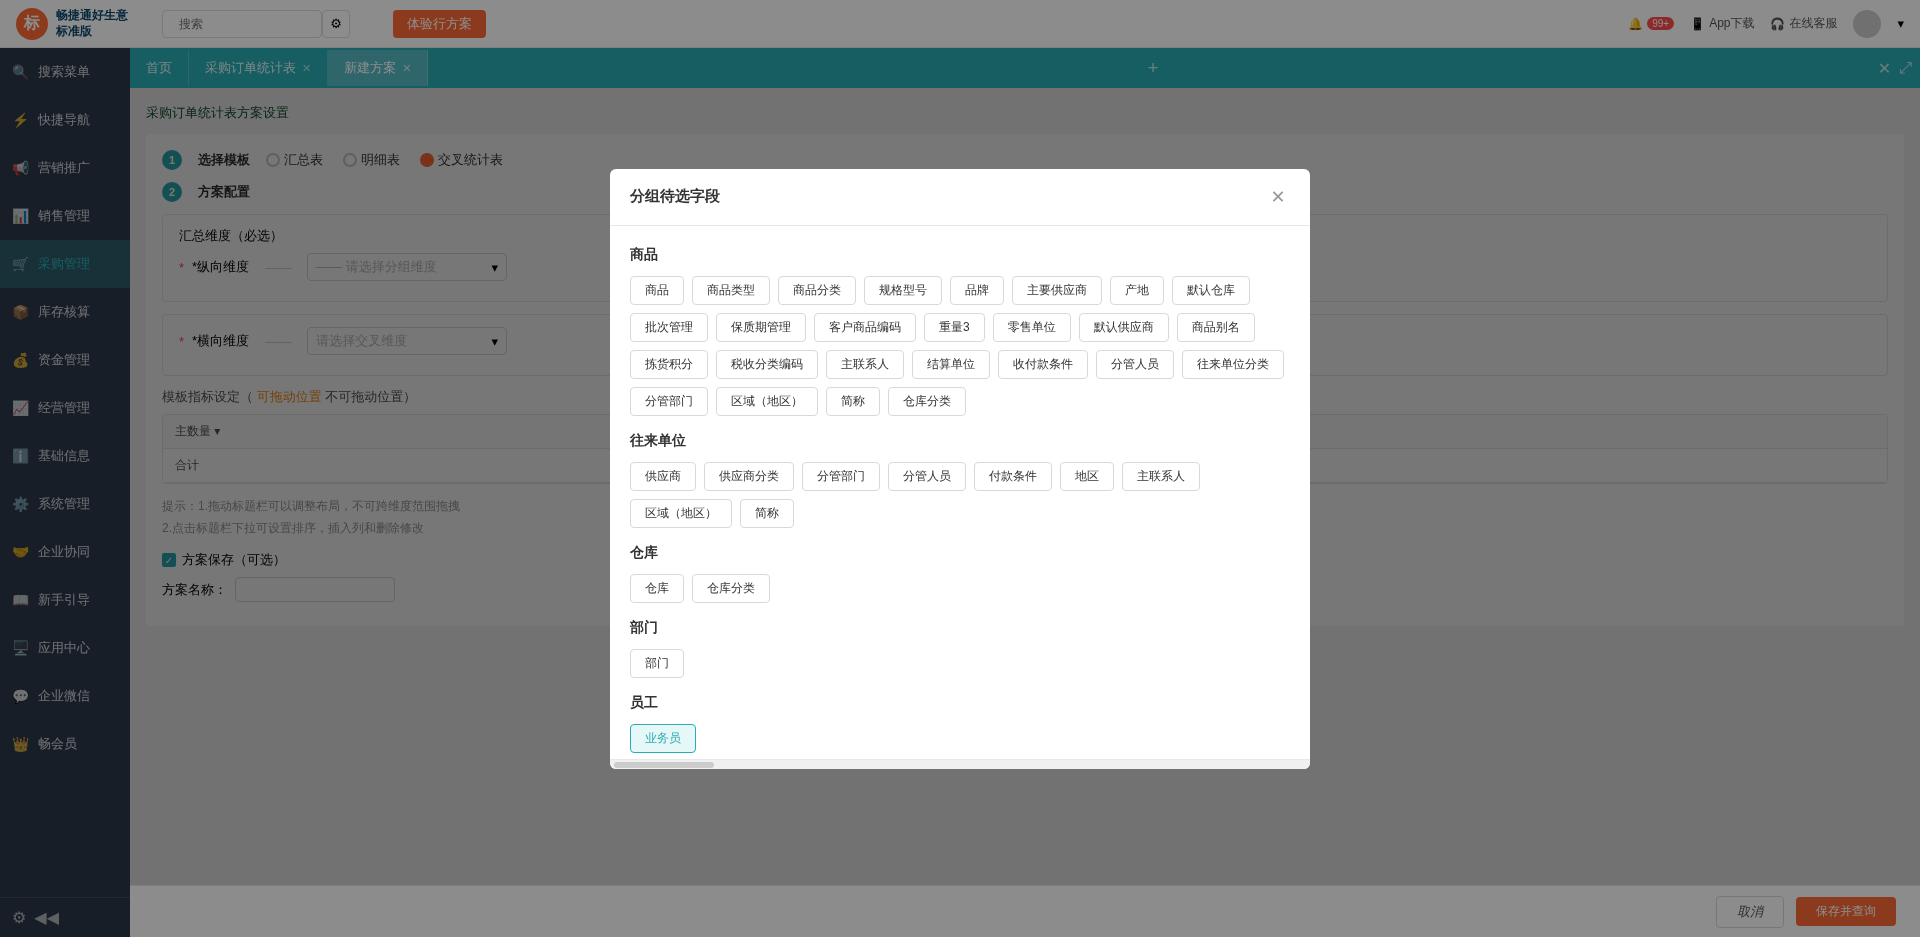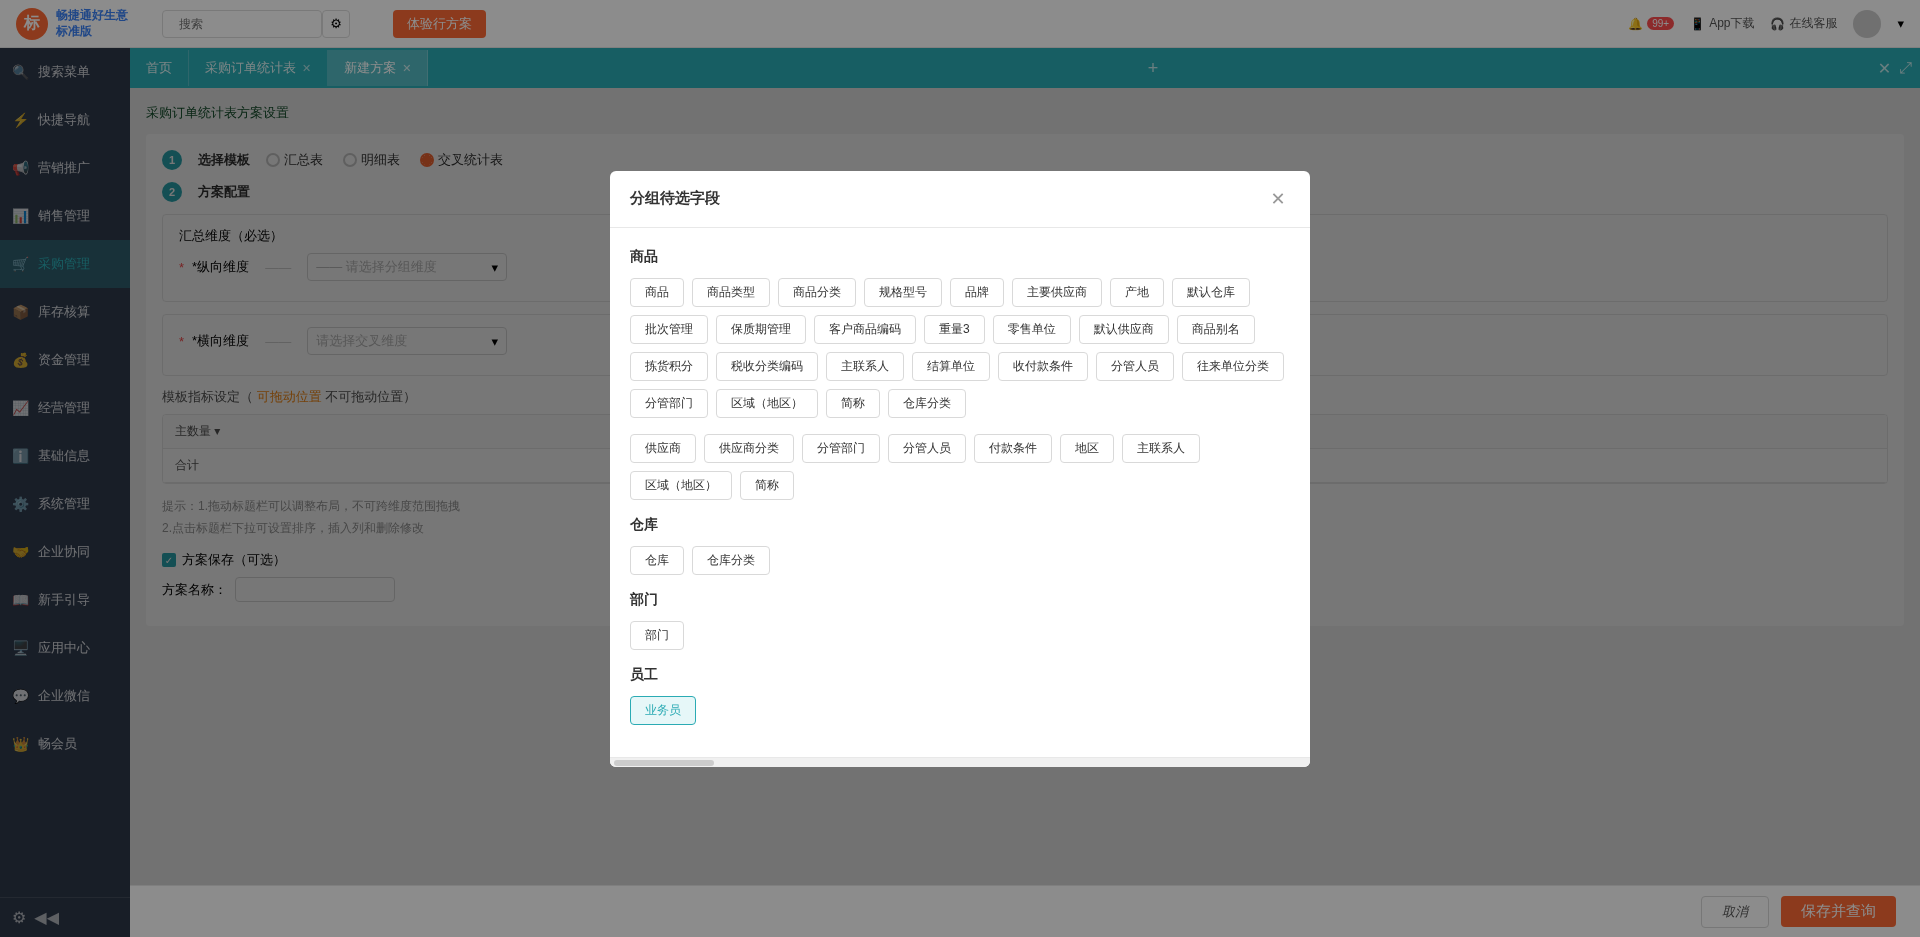--- a/index.html
+++ b/index.html
@@ -23,21 +23,21 @@
       width: 130px;
     }
     .logo-icon {
       width: 32px; height: 32px;
       background: #ff6b35;
       border-radius: 50%;
       display: flex; align-items: center; justify-content: center;
       color: white; font-size: 16px; font-weight: bold;
       margin-right: 8px;
     }
-    .logo-text { font-size: 12px; color: #3b82f6; font-weight: bold; line-height: 1.3; }
+    .logo-text { font-size: 12px; color: #0c4a6e; font-weight: bold; line-height: 1.3; }
     .header-search {
       flex: 0 0 200px;
       margin-left: 16px;
       display: flex; align-items: center;
     }
     .header-search input {
       width: 160px; height: 28px;
       border: 1px solid #ddd; border-radius: 4px;
       padding: 0 16px; font-size: 12px; color: #999;
     }
@@ -244,21 +244,21 @@
       display: flex; align-items: center; justify-content: flex-end;
       padding: 0 24px; gap: 12px;
     }
     .btn-cancel {
       border: 1px solid #d9d9d9; background: white; color: #555;
       border-radius: 4px; padding: 6px 20px; font-size: 13px; cursor: pointer; font-style: italic;
     }
     .btn-primary {
       background: #ff6b35; color: white;
       border: none; border-radius: 4px;
-      padding: 6px 20px; font-size: 15px; cursor: pointer;
+      padding: 6px 20px; font-size: 12px; cursor: pointer;
     }
 
     
     .modal-overlay {
       position: fixed; top: 0; left: 0; right: 0; bottom: 0;
       background: rgba(0,0,0,0.45);
       display: flex; align-items: center; justify-content: center;
       z-index: 200;
     }
     .modal {
@@ -553,20 +553,21 @@
           <div class="field-tag">主联系人</div>
           <div class="field-tag">结算单位</div>
           <div class="field-tag">收付款条件</div>
           <div class="field-tag">分管人员</div>
           <div class="field-tag">往来单位分类</div>
           <div class="field-tag">分管部门</div>
           <div class="field-tag">区域（地区）</div>
           <div class="field-tag">简称</div>
           <div class="field-tag">仓库分类</div>
         </div>
+        <div class="field-section-title">往来单位</div>
         <div class="field-tags">
           <div class="field-tag">供应商</div>
           <div class="field-tag">供应商分类</div>
           <div class="field-tag">分管部门</div>
           <div class="field-tag">分管人员</div>
           <div class="field-tag">付款条件</div>
           <div class="field-tag">地区</div>
           <div class="field-tag">主联系人</div>
           <div class="field-tag">区域（地区）</div>
           <div class="field-tag">简称</div>

